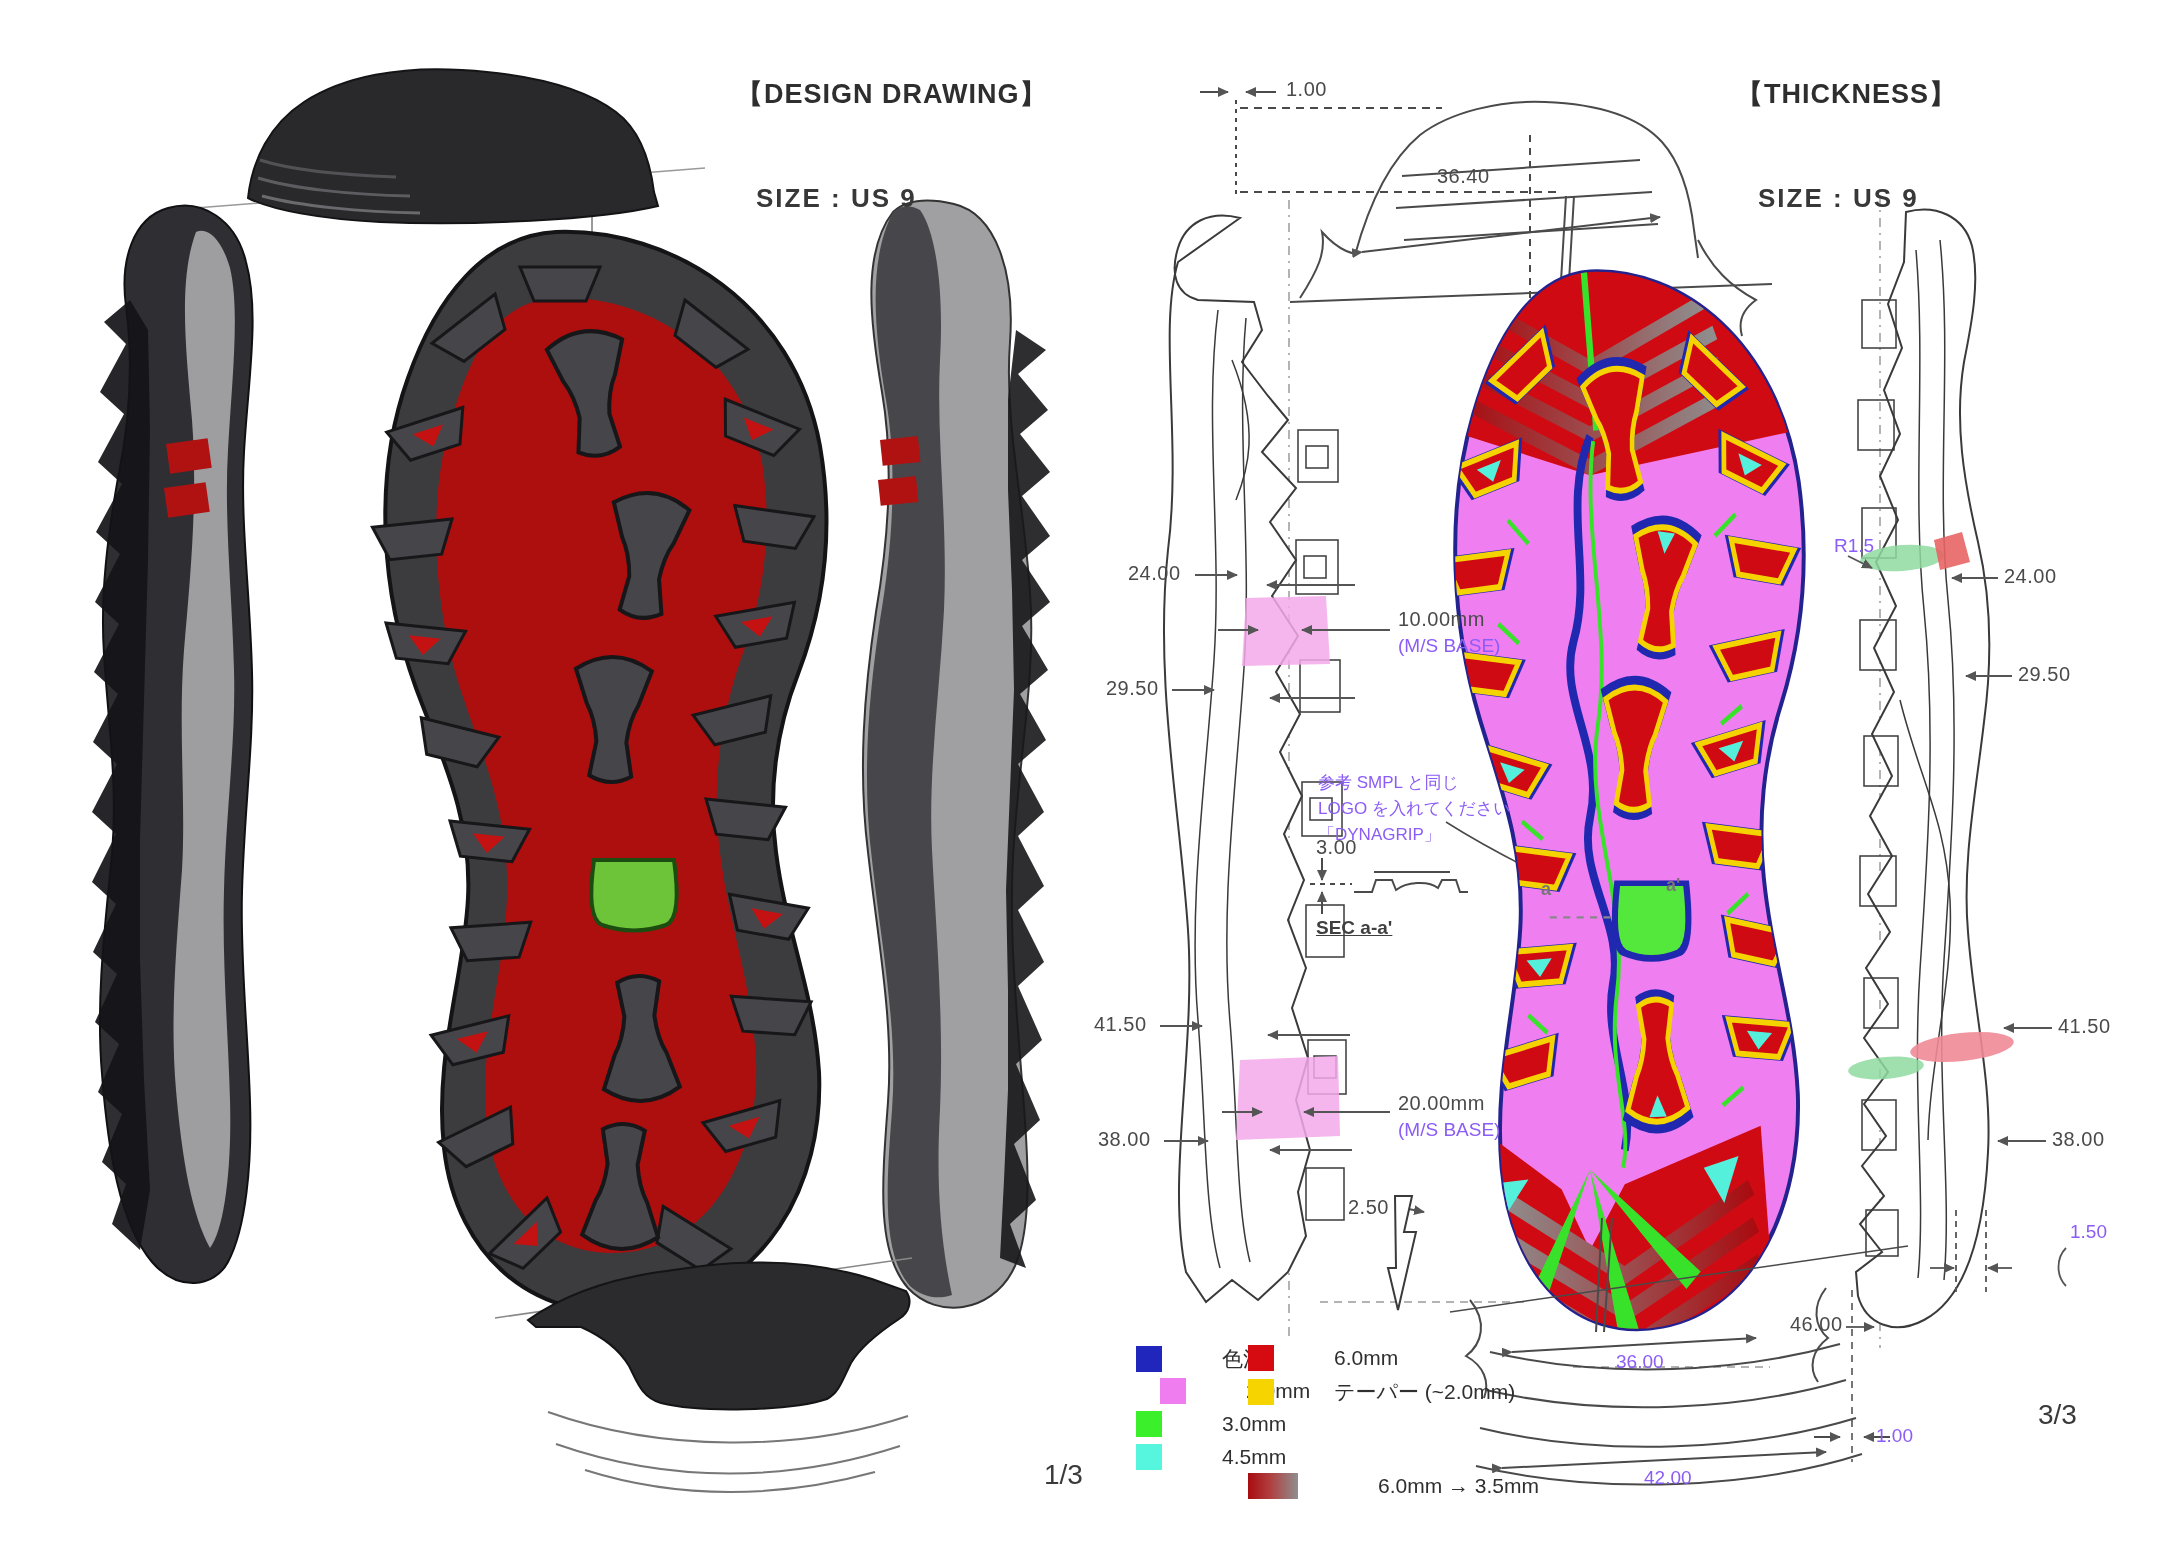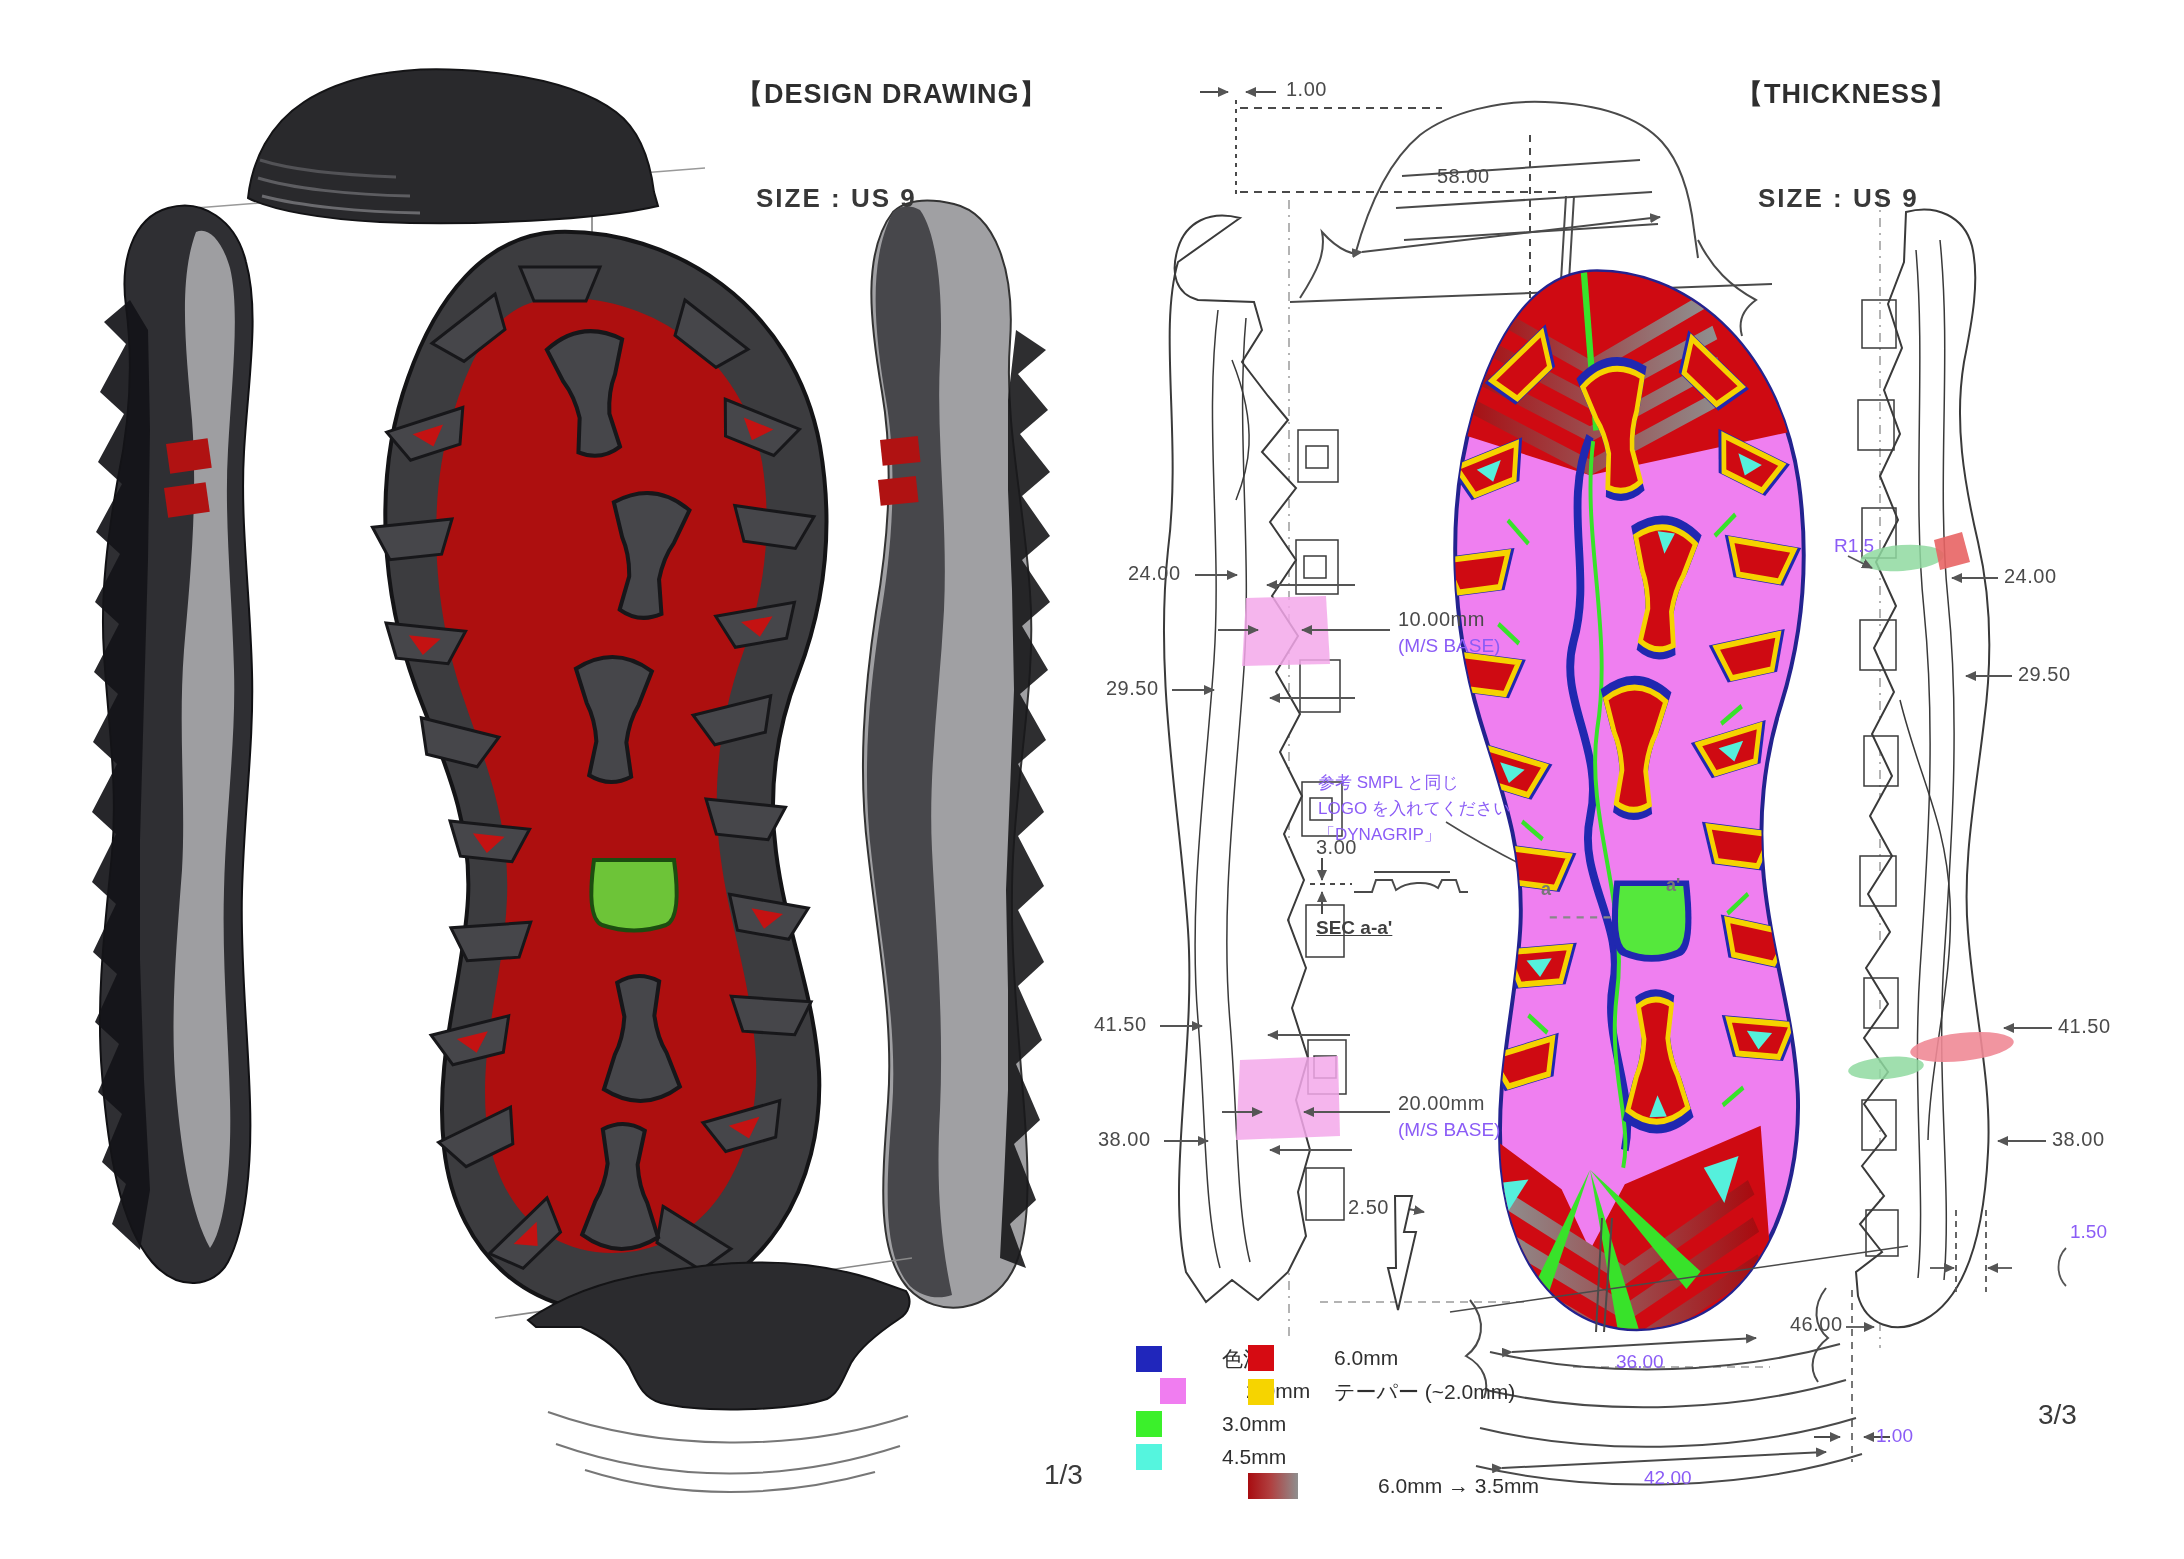--- a/index.html
+++ b/index.html
@@ -413,21 +413,21 @@
 
 <div class="txt title" style="left:736px;top:80px;">【DESIGN DRAWING】</div>
 <div class="txt size" style="left:756px;top:184px;">SIZE : US 9</div>
 <div class="txt page" style="left:1044px;top:1460px;">1/3</div>
 
 <div class="txt title" style="left:1736px;top:80px;">【THICKNESS】</div>
 <div class="txt size" style="left:1758px;top:184px;">SIZE : US 9</div>
 <div class="txt page" style="left:2038px;top:1400px;">3/3</div>
 
 <div class="txt dim" style="left:1286px;top:78px;">1.00</div>
-<div class="txt dim" style="left:1437px;top:165px;">58.00</div>
+<div class="txt dim" style="left:1437px;top:165px;">36.40</div>
 
 <div class="txt dim" style="left:1128px;top:562px;">24.00</div>
 <div class="txt dim" style="left:1106px;top:677px;">29.50</div>
 <div class="txt dim" style="left:1094px;top:1013px;">41.50</div>
 <div class="txt dim" style="left:1098px;top:1128px;">38.00</div>
 <div class="txt dim" style="left:1398px;top:608px;">10.00mm</div>
 <div class="txt dim-sm" style="left:1398px;top:636px;">(M/S BASE)</div>
 <div class="txt dim" style="left:1398px;top:1092px;">20.00mm</div>
 <div class="txt dim-sm" style="left:1398px;top:1120px;">(M/S BASE)</div>
 <div class="txt dim" style="left:1348px;top:1196px;">2.50</div>

